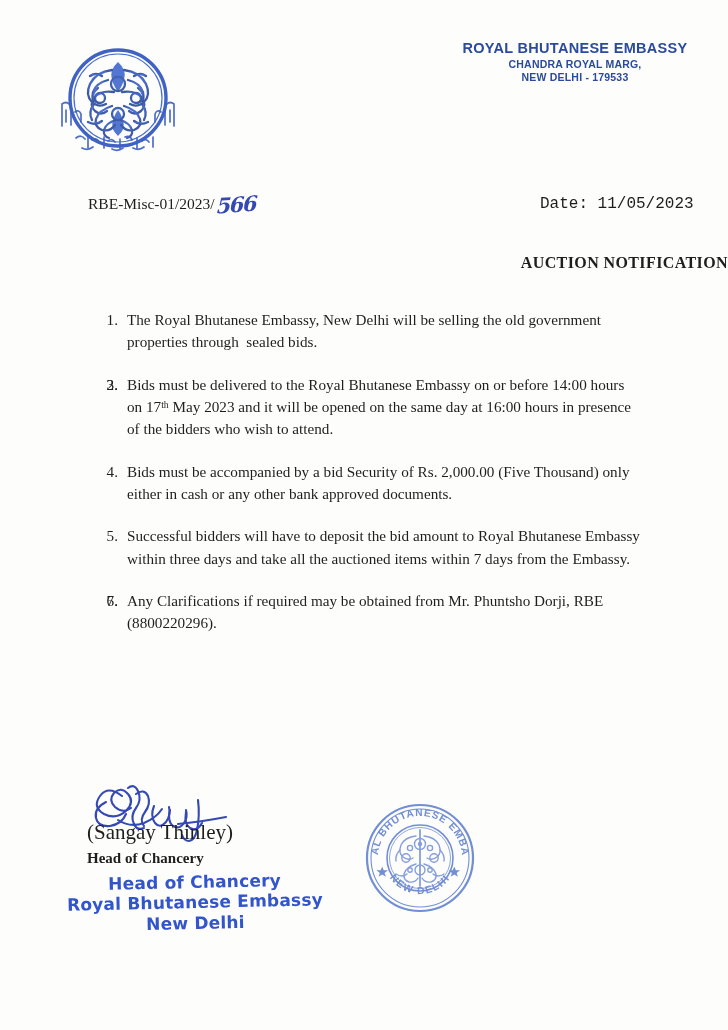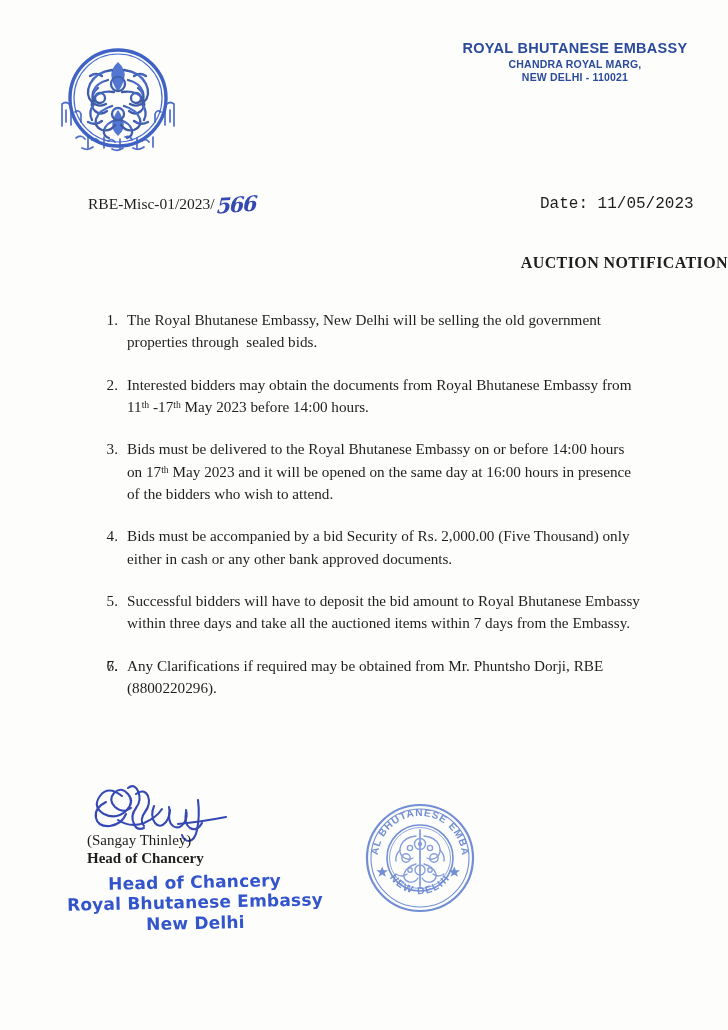--- a/index.html
+++ b/index.html
@@ -133,22 +133,22 @@
   #sig-scribble {
     position: absolute;
     left: 22px;
     top: 0;
     width: 200px;
     height: 66px;
   }
   #sig-name {
     position: absolute;
     left: 27px;
-    top: 52px;
-    font-size: 15px;
+    top: 40px;
+    font-size: 21px;
     white-space: nowrap;
   }
   #sig-role {
     position: absolute;
     left: 27px;
     top: 70px;
     font-size: 15px;
     font-weight: bold;
     white-space: nowrap;
   }
@@ -238,33 +238,33 @@
         <path d="M38 102 q5 -4 9 1 M50 100 l0 12 M54 104 q5 -3 7 2 M66 101 l0 11 M70 105 q4 -3 7 1
                  M82 103 l0 10 M87 101 q5 -2 7 3 M99 102 l0 11 M104 105 q4 -3 7 1 M115 101 l0 10"></path>
         <path d="M44 112 q6 3 11 -1 M74 113 q6 3 11 -1 M95 112 q6 3 11 -1"></path>
       </g>
     </svg>
   </div>
 
   <div id="letterhead">
     <div class="lh-name">ROYAL BHUTANESE EMBASSY</div>
     <div class="lh-line">CHANDRA ROYAL MARG,</div>
-    <div class="lh-line">NEW DELHI - 110021</div>
+    <div class="lh-line">NEW DELHI - 179533</div>
   </div>
 
   <div id="ref-row">
     <div id="ref-no"><span>RBE-Misc-01/2023/</span><span id="ref-hand">566</span></div>
     <div id="doc-date">Date: 11/05/2023</div>
   </div>
 
   <div id="doc-title">AUCTION NOTIFICATION</div>
 
   <div id="clauses">
       <div class="clause"><span class="clause-num">1.</span><span>The Royal Bhutanese Embassy, New Delhi will be selling the old government properties through&nbsp; sealed bids.</span></div>
-      <div class="clause"><span class="clause-num">2.</span><span>Interested bidders may obtain the documents from Royal Bhutanese Embassy from 11<sup>th</sup> -17<sup>th</sup> May 2023 before 14:00 hours.</span></div>
+      <div class="clause"><span class="clause-num">2.</span></div>
       <div class="clause"><span class="clause-num">3.</span><span>Bids must be delivered to the Royal Bhutanese Embassy on or before 14:00 hours on 17<sup>th</sup> May 2023 and it will be opened on the same day at 16:00 hours in presence of the bidders who wish to attend.</span></div>
       <div class="clause"><span class="clause-num">4.</span><span>Bids must be accompanied by a bid Security of Rs. 2,000.00 (Five Thousand) only either in cash or any other bank approved documents.</span></div>
       <div class="clause"><span class="clause-num">5.</span><span>Successful bidders will have to deposit the bid amount to Royal Bhutanese Embassy within three days and take all the auctioned items within 7 days from the Embassy.</span></div>
       <div class="clause"><span class="clause-num">6.</span></div>
       <div class="clause"><span class="clause-num">7.</span><span>Any Clarifications if required may be obtained from Mr. Phuntsho Dorji, RBE (8800220296).</span></div>
     </div>
 
   <div id="sig-block">
     <svg id="sig-scribble" viewBox="0 0 200 66" aria-hidden="true">
       <g fill="none" stroke="#3549b4" stroke-width="2.1" stroke-linecap="round" stroke-linejoin="round">

